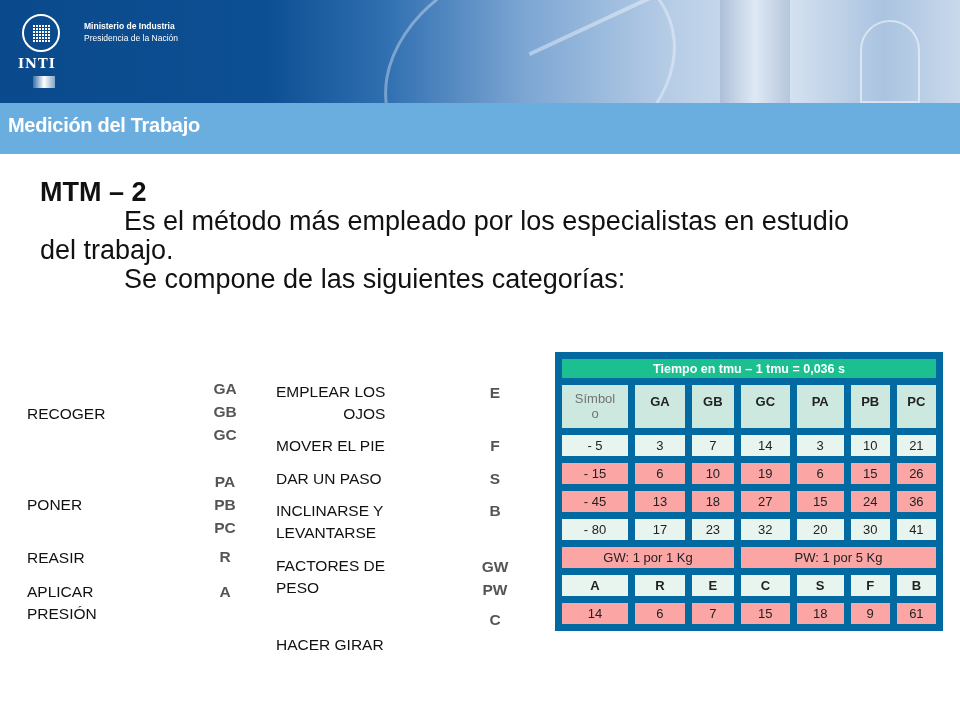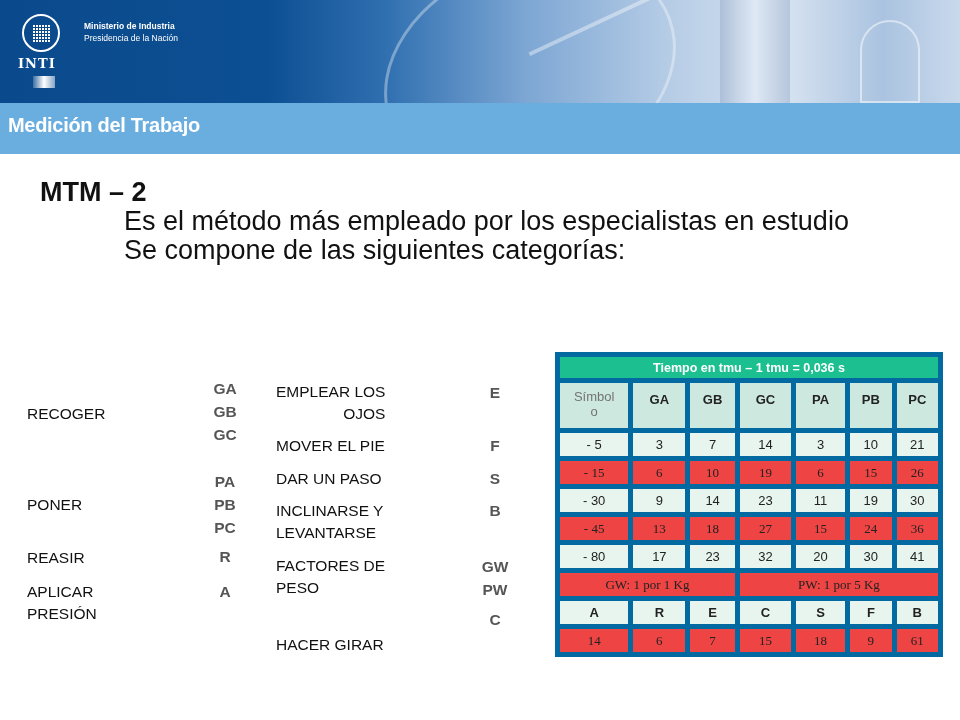--- a/index.html
+++ b/index.html
@@ -28,26 +28,26 @@
   .title { position:absolute; left:8px; top:114px; color:#fff; font-weight:bold; font-size:20px; letter-spacing:-0.3px; }
 
   .intro { position:absolute; left:40px; top:178px; width:880px; font-size:27px; line-height:29px; color:#111; }
   .intro .heading { font-weight:bold; }
   .intro .indent { padding-left:84px; }
 
   .cat { position:absolute; font-size:15.5px; color:#111; line-height:19px; }
   .code { position:absolute; font-size:15.5px; color:#555; font-weight:bold; line-height:23px; text-align:center; }
 
   table.tmu { position:absolute; left:555px; top:352px; width:388px; border-collapse:collapse; font-size:13px; color:#222; }
-  table.tmu td { text-align:center; border:5px solid #0369a1; height:28px; padding:0; }
+  table.tmu td { text-align:center; border:7px solid #0369a1; height:28px; padding:0; }
   table.tmu .hdr td { background:#1cbf8f; color:#fff; font-weight:bold; height:26px; font-size:12.5px; }
   table.tmu .sub td { background:#cde9df; height:50px; font-weight:bold; vertical-align:top; padding-top:9px; }
   table.tmu .sub td.lbl { font-weight:normal; color:#737373; line-height:15px; padding-top:6px; }
   table.tmu tr.odd td { background:#e8f5ef; }
-  table.tmu tr.even td { background:#ef4444;font-family:Liberation Serif, serif; }
+  table.tmu tr.even td { background:#fca5a5; }
   table.tmu .bold td { font-weight:bold; }
 </style>
 </head>
 <body>
 
 <div class="banner">
   <div class="streak1"></div>
   <div class="streak2"></div>
   <div class="machine"></div>
   <div class="machine2"></div>
@@ -61,20 +61,21 @@
   <div class="l1">Ministerio de Industria</div>
   <div>Presidencia de la Nación</div>
 </div>
 
 <div class="title-bar"></div>
 <div class="title">Medición del Trabajo</div>
 
 <div class="intro">
   <div class="heading">MTM – 2</div>
   <div class="indent">Es el método más empleado por los especialistas en estudio</div>
+  <div>del trabajo.</div>
   <div class="indent">Se compone de las siguientes categorías:</div>
 </div>
 
 <div class="cat" style="left:27px; top:404px;">RECOGER</div>
 <div class="code" style="left:205px; top:377px; width:40px;">
   <div>GA</div>
   <div>GB</div>
   <div>GC</div>
 </div>
 
@@ -161,29 +162,20 @@
   </tr>
   <tr class="even">
     <td>- 15</td>
     <td>6</td>
     <td>10</td>
     <td>19</td>
     <td>6</td>
     <td>15</td>
     <td>26</td>
   </tr>
-  <tr class="odd">
-    <td>- 30</td>
-    <td>9</td>
-    <td>14</td>
-    <td>23</td>
-    <td>11</td>
-    <td>19</td>
-    <td>30</td>
-  </tr>
   <tr class="even">
     <td>- 45</td>
     <td>13</td>
     <td>18</td>
     <td>27</td>
     <td>15</td>
     <td>24</td>
     <td>36</td>
   </tr>
   <tr class="odd">

